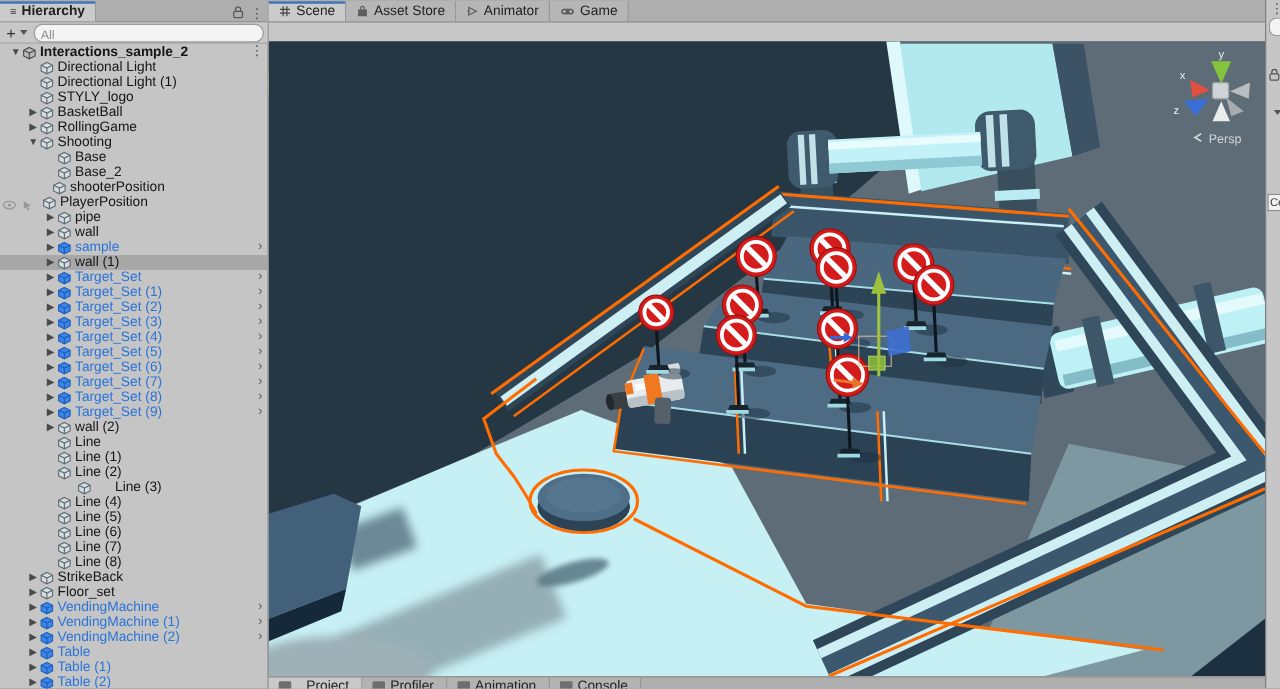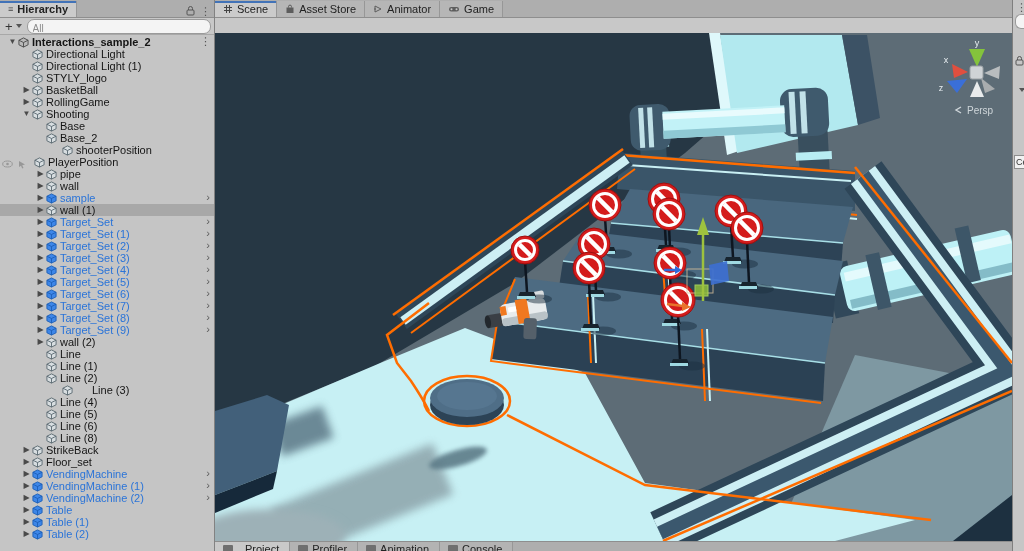--- a/index.html
+++ b/index.html
@@ -189,21 +189,21 @@
         <div class="hrow" style="padding-left: 36px;">
           <span class="arr"></span>
           <span class="ric">
             <svg width="11" height="11" viewBox="0 0 12 12">
               <path d="M6 1 L11 3.5 L11 8.5 L6 11 L1 8.5 L1 3.5 Z" fill="#d7dde0" stroke="#5b6a72" stroke-width="1"></path>
               <path d="M1 3.5 L6 6 L11 3.5 M6 6 L6 11" stroke="#5b6a72" fill="none" stroke-width="1"></path>
             </svg>
           </span>
           <span class="lbl">Base_2</span>
         </div>
-        <div class="hrow" style="padding-left: 52px;">
+        <div class="hrow" style="padding-left: 32px;">
           <span class="arr"></span>
           <span class="ric">
             <svg width="11" height="11" viewBox="0 0 12 12">
               <path d="M6 1 L11 3.5 L11 8.5 L6 11 L1 8.5 L1 3.5 Z" fill="#d7dde0" stroke="#5b6a72" stroke-width="1"></path>
               <path d="M1 3.5 L6 6 L11 3.5 M6 6 L6 11" stroke="#5b6a72" fill="none" stroke-width="1"></path>
             </svg>
           </span>
           <span class="lbl">shooterPosition</span>
         </div>
         <div class="hrow" style="padding-left: 24px;">
@@ -439,20 +439,30 @@
         </div>
         <div class="hrow" style="padding-left: 36px;">
           <span class="arr"></span>
           <span class="ric">
             <svg width="11" height="11" viewBox="0 0 12 12">
               <path d="M6 1 L11 3.5 L11 8.5 L6 11 L1 8.5 L1 3.5 Z" fill="#d7dde0" stroke="#5b6a72" stroke-width="1"></path>
               <path d="M1 3.5 L6 6 L11 3.5 M6 6 L6 11" stroke="#5b6a72" fill="none" stroke-width="1"></path>
             </svg>
           </span>
           <span class="lbl">Line (6)</span>
+        </div>
+        <div class="hrow" style="padding-left: 36px;">
+          <span class="arr"></span>
+          <span class="ric">
+            <svg width="11" height="11" viewBox="0 0 12 12">
+              <path d="M6 1 L11 3.5 L11 8.5 L6 11 L1 8.5 L1 3.5 Z" fill="#d7dde0" stroke="#5b6a72" stroke-width="1"></path>
+              <path d="M1 3.5 L6 6 L11 3.5 M6 6 L6 11" stroke="#5b6a72" fill="none" stroke-width="1"></path>
+            </svg>
+          </span>
+          <span class="lbl">Line (7)</span>
         </div>
         <div class="hrow" style="padding-left: 36px;">
           <span class="arr"></span>
           <span class="ric">
             <svg width="11" height="11" viewBox="0 0 12 12">
               <path d="M6 1 L11 3.5 L11 8.5 L6 11 L1 8.5 L1 3.5 Z" fill="#d7dde0" stroke="#5b6a72" stroke-width="1"></path>
               <path d="M1 3.5 L6 6 L11 3.5 M6 6 L6 11" stroke="#5b6a72" fill="none" stroke-width="1"></path>
             </svg>
           </span>
           <span class="lbl">Line (8)</span>

